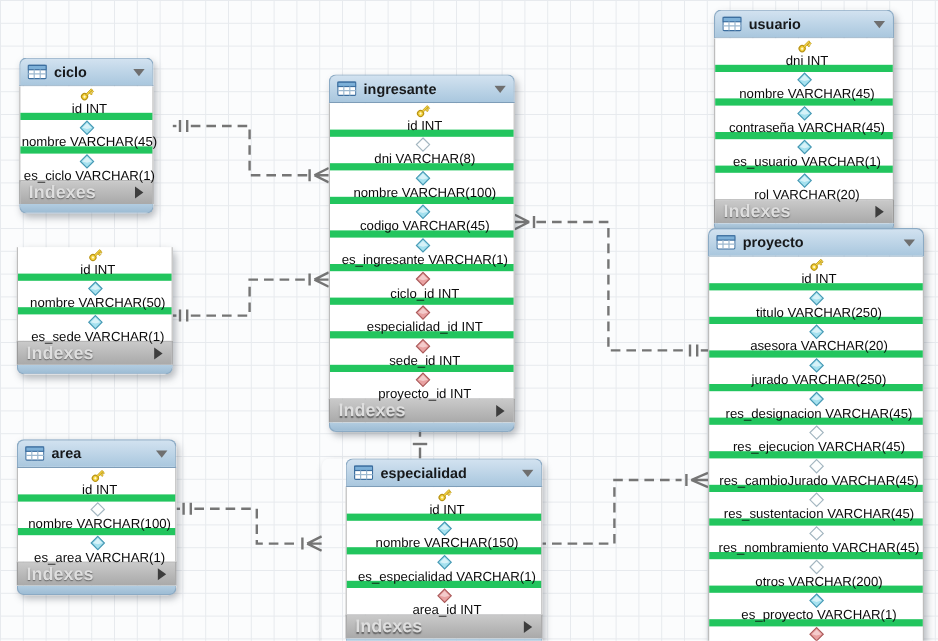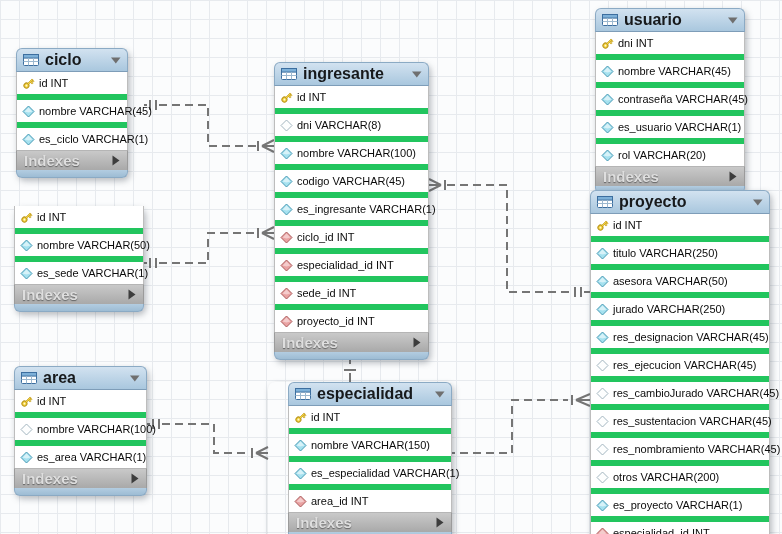--- a/index.html
+++ b/index.html
@@ -27,35 +27,36 @@
     height:24px;
     display:flex;align-items:center;
     background:linear-gradient(#d2e2f0,#a9c7de);
     border:1px solid #8baac4;
     border-bottom:1px solid #7e9db8;
     border-radius:6px 6px 0 0;
     padding:0 6px;
     box-sizing:border-box;
   }
   .tbl-title{
-    font-weight:bold;font-size:16px;color:#17191b;
+    font-weight:bold;font-size:12px;color:#17191b;
     margin-left:6px;flex:1;
     white-space:nowrap;overflow:hidden;
   }
   .tbl-body{
     background:#ffffff;
     border-left:1px solid #bdbdbd;
     border-right:1px solid #bdbdbd;
     box-sizing:border-box;
   }
   .col-row{
     height:22px;
     display:flex;align-items:center;
     padding:0 4px 0 5px;
     white-space:nowrap;
+    flex-direction:column;
   }
   .col-row + .col-row{border-top:6px solid #22c55e;}
   .col-label{color:#0b0b0b;margin-left:4px;letter-spacing:0;}
   .col-ic{display:none;width:13px;height:13px;flex:0 0 13px;}
   .col-row[data-icon="primary-key-icon"] .ic-key{display:inline-block;}
   .col-row[data-icon="column-notnull-icon"] .ic-blue{display:inline-block;}
   .col-row[data-icon="column-nullable-icon"] .ic-hollow{display:inline-block;}
   .col-row[data-icon="foreign-key-icon"] .ic-fk{display:inline-block;}
   .tbl-footer{
     height:20px;
@@ -564,21 +565,21 @@
 
           <span class="col-label">titulo VARCHAR(250)</span>
         </div>
         <div class="col-row" data-icon="column-notnull-icon">
 
           <svg class="col-ic ic-blue" width="13" height="13" viewBox="0 0 13 13">
             <polygon points="6.5,1 12,6.5 6.5,12 1,6.5" fill="#a5e1ef" stroke="#4699b4" stroke-width="1"></polygon>
             <polygon points="6.5,2.6 10.4,6.5 6.5,7.6 2.6,6.5" fill="#d7f2f8"></polygon>
           </svg>
 
-          <span class="col-label">asesora VARCHAR(50)</span>
+          <span class="col-label">asesora VARCHAR(20)</span>
         </div>
         <div class="col-row" data-icon="column-notnull-icon">
 
           <svg class="col-ic ic-blue" width="13" height="13" viewBox="0 0 13 13">
             <polygon points="6.5,1 12,6.5 6.5,12 1,6.5" fill="#a5e1ef" stroke="#4699b4" stroke-width="1"></polygon>
             <polygon points="6.5,2.6 10.4,6.5 6.5,7.6 2.6,6.5" fill="#d7f2f8"></polygon>
           </svg>
 
           <span class="col-label">jurado VARCHAR(250)</span>
         </div>

